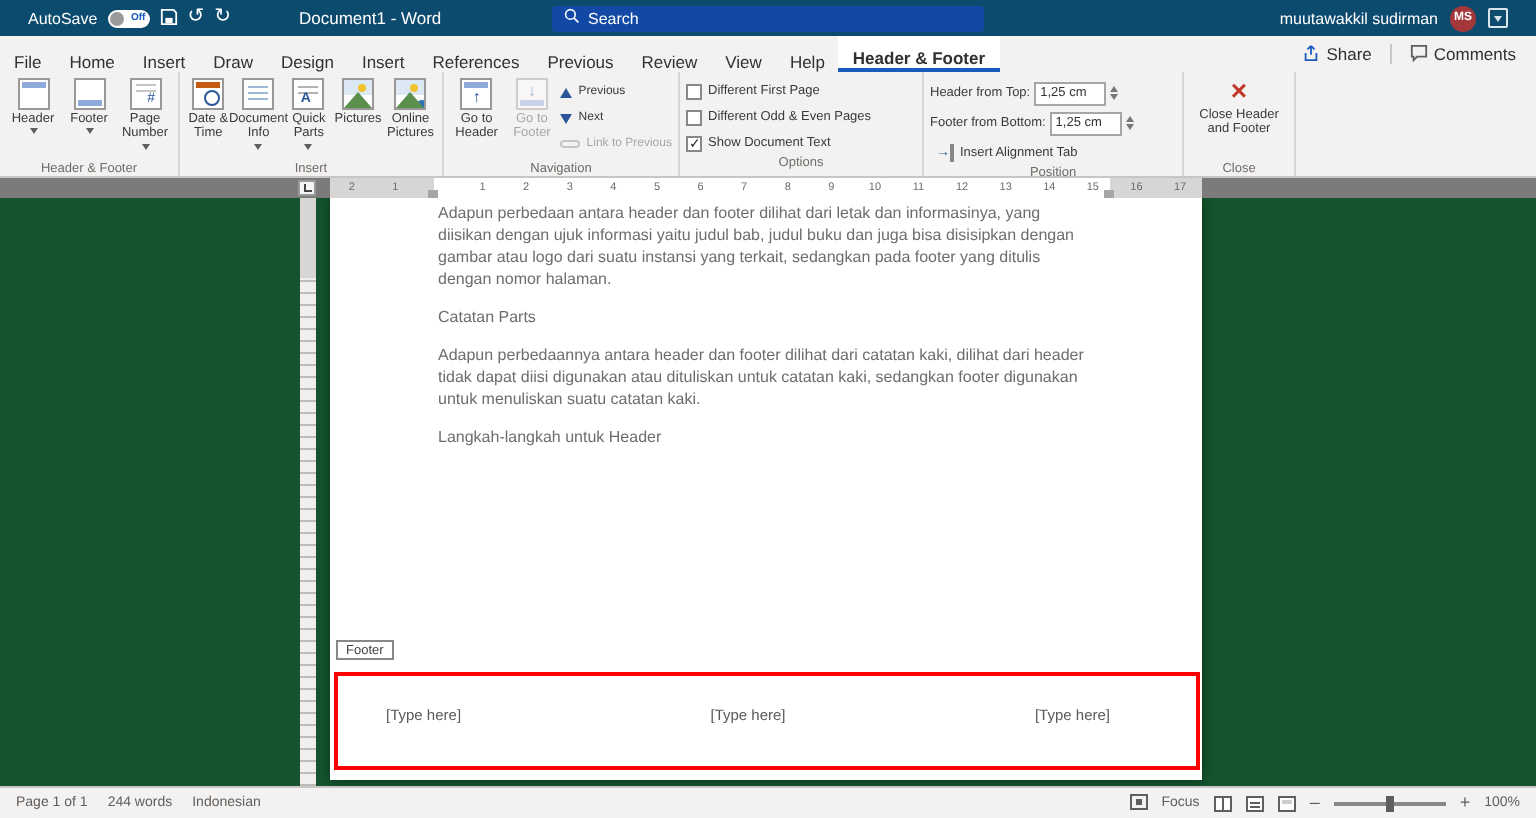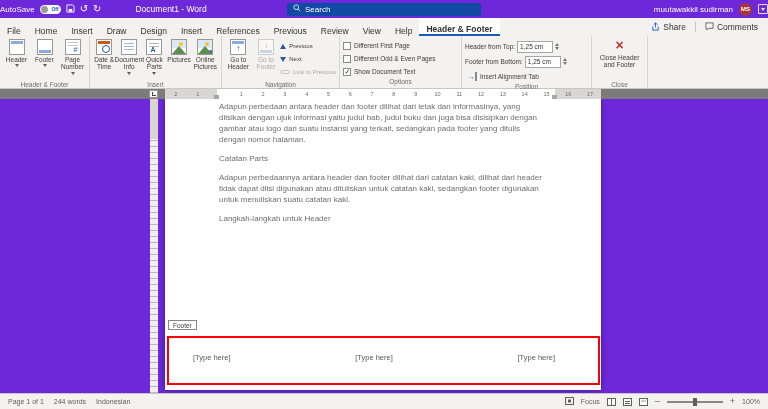--- a/index.html
+++ b/index.html
@@ -1,27 +1,27 @@
 <!DOCTYPE html>
 <html><head>
 <meta charset="utf-8">
 <style>
 *{margin:0;padding:0;box-sizing:border-box}
 html,body{width:768px;height:409px;overflow:hidden;font-family:"Liberation Sans","DejaVu Sans",sans-serif}
 .app{position:relative;width:768px;height:409px;background:#7b7b7b;overflow:hidden}
 
 
-.titlebar{position:absolute;top:0;left:0;right:0;height:18px;background:#6d28d9;display:flex;align-items:center;color:#fff;font-size:8px;padding:0 0;gap:6px;z-index:30}
+.titlebar{position:absolute;top:0;left:0;right:0;height:18px;background:#0c4a6e;display:flex;align-items:center;color:#fff;font-size:8px;padding:0 14px;gap:6px;z-index:30}
 .qat{display:flex;align-items:center;gap:5px}
 .pill{width:21px;height:9px;background:#fff;border-radius:5px;position:relative;cursor:pointer}
 .pill .dot{position:absolute;left:1px;top:1px;width:7px;height:7px;border-radius:50%;background:#9a9a9a}
 .pill .state{position:absolute;right:2px;top:0;font-size:5px;line-height:9px;color:#185abd;font-weight:bold}
 .tb-ic{font-size:10px;line-height:10px;cursor:pointer}
 .win-title{margin-left:28px;font-size:8.5px;white-space:nowrap}
-.searchbox{position:absolute;left:50%;top:2.5px;transform:translateX(-50%);width:194px;height:13px;background:#1149a4;border-radius:2px;display:flex;align-items:center;gap:4px;padding:0 6px;cursor:text}
+.searchbox{position:absolute;left:50%;top:2.5px;transform:translateX(-50%);width:216px;height:13px;background:#1149a4;border-radius:2px;display:flex;align-items:center;gap:4px;padding:0 6px;cursor:text}
 .userarea{margin-left:auto;display:flex;align-items:center;gap:6px}
 .avatar{width:13px;height:13px;border-radius:50%;background:#a4373a;display:flex;align-items:center;justify-content:center;font-size:6px;font-weight:bold;cursor:pointer}
 .winctl{width:10px;height:10px;border:1px solid rgba(255,255,255,.85);border-radius:1px;position:relative;cursor:pointer}
 .winctl::after{content:"";position:absolute;left:2px;top:3px;border-left:2.5px solid transparent;border-right:2.5px solid transparent;border-top:3px solid rgba(255,255,255,.85)}
 
 
 .tabsrow{position:absolute;top:18px;left:0;right:0;height:18px;background:#f3f2f1;display:flex;align-items:stretch;font-size:8.5px;color:#323130;z-index:25}
 .tab{display:flex;align-items:flex-end;padding:0 7px;cursor:pointer;white-space:nowrap}
 .tab.active{background:#fff;border-bottom:2px solid #185abd;font-weight:bold}
 .tabsrow-right{margin-left:auto;display:flex;align-items:center;gap:9px;padding-right:10px}
@@ -82,21 +82,21 @@
 .hruler{position:absolute;left:165px;top:0;width:436px;height:10px;background:#fff}
 .hruler::before{content:"";position:absolute;left:0;top:0;bottom:0;width:52px;background:#d8d6d4}
 .hruler::after{content:"";position:absolute;right:0;top:0;bottom:0;width:46px;background:#d8d6d4}
 .hruler-nums{position:absolute;inset:0;display:flex;z-index:2}
 .hruler-nums span{flex:1;text-align:center;font-size:5.5px;line-height:10px;color:#6b6b6b}
 .indent{position:absolute;width:5px;height:4px;background:#a6a6a6;bottom:0;z-index:3;cursor:pointer}
 .vruler{position:absolute;left:150px;top:0;bottom:0;width:8px;background:repeating-linear-gradient(to bottom,#f0efee 0 5px,#bdbbb9 5px 6px)}
 .vruler::before{content:"";position:absolute;top:0;left:0;right:0;height:40px;background:#d8d6d4}
 
 
-.docarea{position:absolute;top:99px;bottom:16px;left:0;right:0;background:#6d28d9;overflow:hidden}
+.docarea{position:absolute;top:99px;bottom:16px;left:0;right:0;background:#14532d;overflow:hidden}
 .page{position:absolute;left:165px;top:0;width:436px;height:291px;background:#fff;box-shadow:0 0 5px rgba(0,0,0,.4);padding:2px 56px 0 54px}
 .para{font-size:8px;line-height:11px;color:#6d6d6d;margin-bottom:8px}
 .dochead{font-size:8px;line-height:11px;color:#6d6d6d;margin-bottom:8px}
 .footer-tab{position:absolute;left:3px;top:221px;height:10px;padding:0 4px;background:#fff;border:1px solid #8a8886;font-size:6.5px;line-height:9px;color:#444}
 .red-box{position:absolute;left:2px;right:1px;top:237px;height:49px;border:2px solid #ff0000}
 .footer-row{position:absolute;left:28px;right:46px;top:254px;display:flex;justify-content:space-between;font-size:7.5px;color:#595959}
 .footer-row span{cursor:text}
 
 
 .statusbar{position:absolute;left:0;right:0;bottom:0;height:16px;background:#f3f2f1;border-top:1px solid #c8c6c4;display:flex;align-items:center;font-size:7px;color:#605e5c;padding:0 8px;gap:10px;z-index:30}

